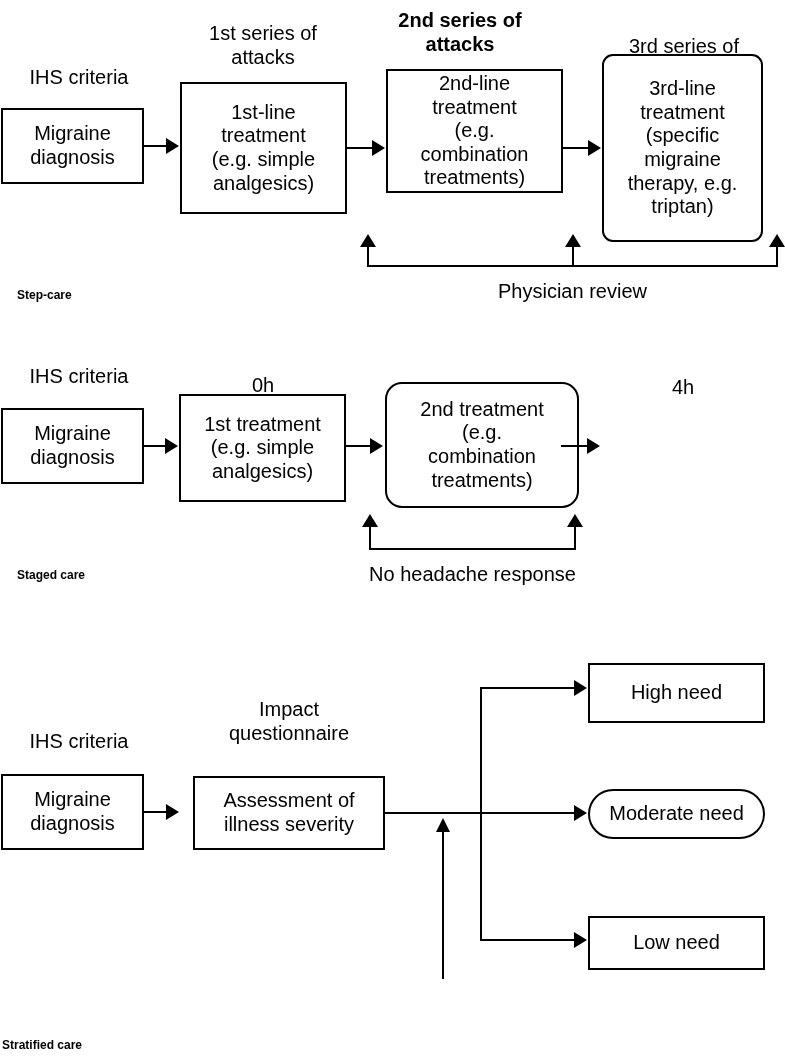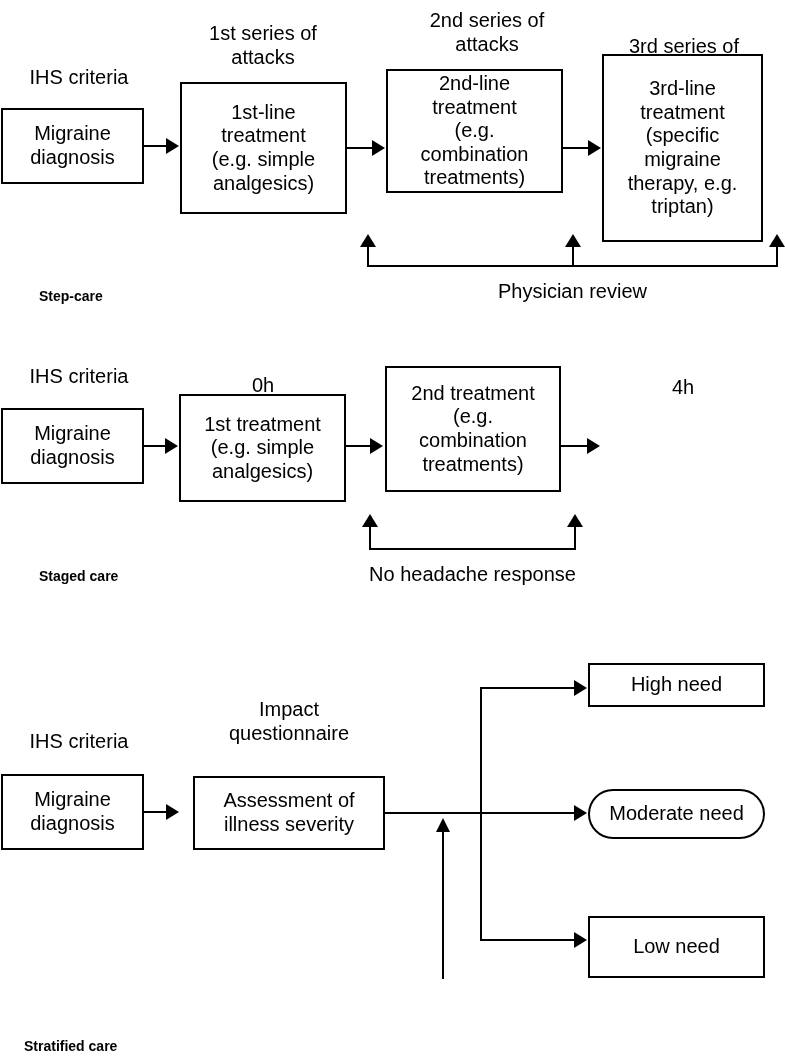--- a/index.html
+++ b/index.html
@@ -33,24 +33,23 @@
   }
   .caption {
     position: absolute;
     font-size: 20px;
     line-height: 1.18;
     text-align: center;
     white-space: pre-line;
   }
   .section-label {
     position: absolute;
-    font-size: 14px;
+    font-size: 12px;
     font-weight: bold;
     white-space: nowrap;
-    margin-left: 22px;
   }
   .flowtext {
     position: absolute;
     font-size: 20px;
     white-space: nowrap;
     text-align: center;
   }
   
   .hline {
     position: absolute;
@@ -91,41 +90,41 @@
 </head>
 <body>
 
 <div id="canvas">
 
   <div class="caption" style="left:4px; top:66px; width:150px;">IHS criteria</div>
 
   <div class="caption" style="left:183px; top:22px; width:160px;">1st series of
 attacks</div>
 
-  <div class="caption" style="left:407px; top:9px; width:160px;">2nd series of
+  <div class="caption" style="left:380px; top:9px; width:160px;font-weight:bold;">2nd series of
 attacks</div>
 
   <div class="caption" style="left:604px; top:-1px; width:160px;margin-top:36px;">3rd series of
 attacks</div>
 
   <div class="box" style="left:1px; top:108px; width:143px; height:76px;">Migraine
 diagnosis</div>
 
   <div class="box" style="left:180px; top:82px; width:167px; height:132px;">1st-line
 treatment
 (e.g. simple
 analgesics)</div>
 
   <div class="box" style="left:386px; top:69px; width:177px; height:124px;">2nd-line
 treatment
 (e.g.
 combination
 treatments)</div>
 
-  <div class="box" style="left:602px; top:54px; width:161px; height:188px;">3rd-line
+  <div class="box" style="left:602px; top:54px; width:161px; height:188px;border-radius:11px;">3rd-line
 treatment
 (specific
 migraine
 therapy, e.g.
 triptan)</div>
 
   <div class="hline" style="left:144px; top:145px; width:23px;"></div>
   <div class="arrow-right" style="left:166px; top:138px;"></div>
 
   <div class="hline" style="left:347px; top:147px; width:26px;"></div>
@@ -153,21 +152,21 @@
 
   <div class="caption" style="left:603px; top:376px; width:160px;">4h</div>
 
   <div class="box" style="left:1px; top:408px; width:143px; height:76px;">Migraine
 diagnosis</div>
 
   <div class="box" style="left:179px; top:394px; width:167px; height:108px;">1st treatment
 (e.g. simple
 analgesics)</div>
 
-  <div class="box" style="left:385px; top:366px; width:176px; height:126px;">2nd treatment
+  <div class="box" style="left:385px; top:382px; width:194px; height:126px;border-radius:17px;">2nd treatment
 (e.g.
 combination
 treatments)</div>
 
 
   <div class="hline" style="left:144px; top:445px; width:22px;"></div>
   <div class="arrow-right" style="left:165px; top:438px;"></div>
 
   <div class="hline" style="left:346px; top:445px; width:25px;"></div>
   <div class="arrow-right" style="left:370px; top:438px;"></div>
@@ -189,25 +188,25 @@
 
   <div class="caption" style="left:196px; top:698px; width:186px;">Impact
 questionnaire</div>
 
   <div class="box" style="left:1px; top:774px; width:143px; height:76px;">Migraine
 diagnosis</div>
 
   <div class="box" style="left:193px; top:776px; width:192px; height:74px;">Assessment of
 illness severity</div>
 
-  <div class="box" style="left:588px; top:663px; width:177px; height:44px;">High need</div>
+  <div class="box" style="left:588px; top:663px; width:177px; height:60px;">High need</div>
 
   <div class="box" style="left:588px; top:789px; width:177px; height:50px;border-radius:25px;">Moderate need</div>
 
-  <div class="box" style="left:588px; top:916px; width:177px; height:62px;">Low need</div>
+  <div class="box" style="left:588px; top:916px; width:177px; height:54px;">Low need</div>
 
 
   <div class="hline" style="left:144px; top:811px; width:23px;"></div>
   <div class="arrow-right" style="left:166px; top:804px;"></div>
 
   <div class="hline" style="left:385px; top:812px; width:190px;"></div>
   <div class="arrow-right" style="left:574px; top:805px;"></div>
 
   <div class="vline" style="left:480px; top:687px; height:253px;"></div>
 

